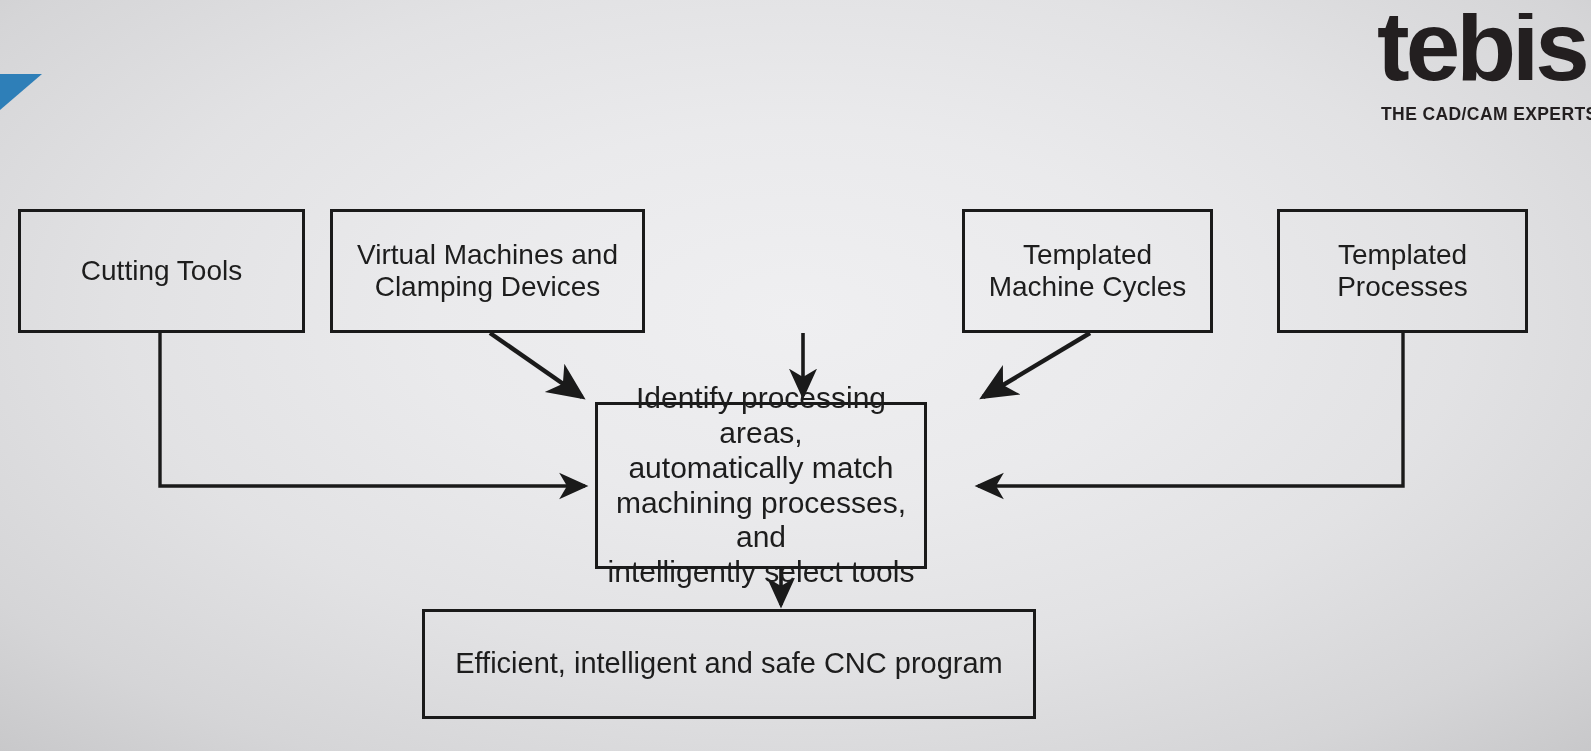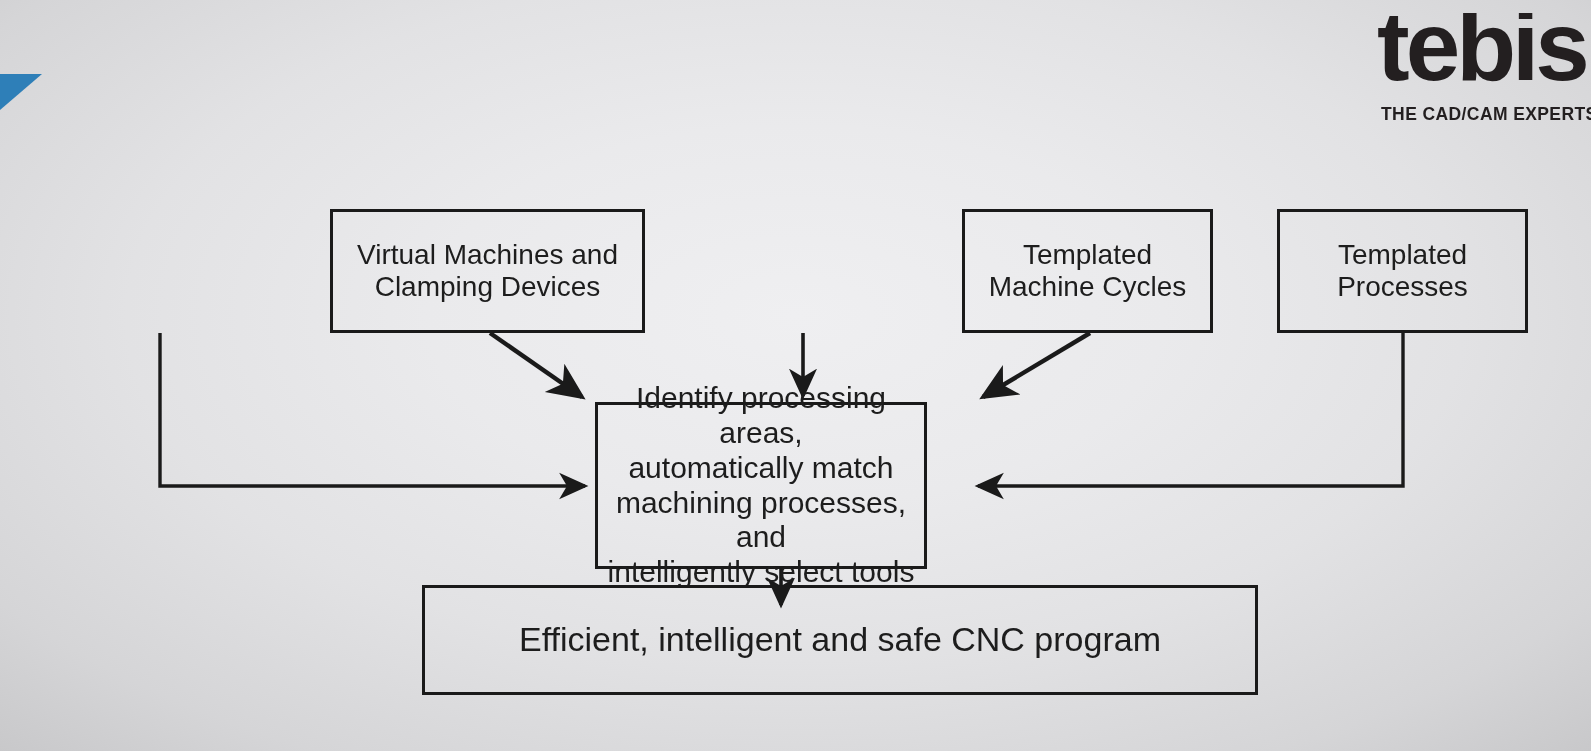--- a/index.html
+++ b/index.html
@@ -105,21 +105,21 @@
   .node-label {
     line-height: 1.16;
     padding: 0 8px;
   }
   #node-cutting-tools      { left: 18px;   top: 209px; width: 287px; height: 124px; font-size: 28px; }
   #node-virtual-machines   { left: 330px;  top: 209px; width: 315px; height: 124px; font-size: 28px; }
   #node-features           { left: 671px;  top: 209px; width: 263px; height: 124px; font-size: 28px; }
   #node-machine-cycles     { left: 962px;  top: 209px; width: 251px; height: 124px; font-size: 28px; }
   #node-templated-proc     { left: 1277px; top: 209px; width: 251px; height: 124px; font-size: 28px; }
   #node-identify           { left: 595px;  top: 402px; width: 332px; height: 167px; font-size: 30px; }
-  #node-cnc-program        { left: 422px;  top: 585px; width: 836px; height: 110px; font-size: 34px; }
+  #node-cnc-program        { left: 422px;  top: 609px; width: 614px; height: 110px; font-size: 29px; }
 
   #connectors {
     position: absolute;
     left: 0; top: 0;
     width: 1591px;
     height: 751px;
     pointer-events: none;
   }
 </style>
 </head>
@@ -157,20 +157,23 @@
 
       <path d="M803,333 L803,396" fill="none" stroke="#1a1a1a" stroke-width="3.6" marker-end="url(#arrowhead)"></path>
 
       <path d="M1090,333 L983,397" fill="none" stroke="#1a1a1a" stroke-width="4.4" marker-end="url(#arrowhead)"></path>
 
       <path d="M1403,333 L1403,486 L978,486" fill="none" stroke="#1a1a1a" stroke-width="3.4" marker-end="url(#arrowhead)"></path>
 
       <path d="M781,569 L781,605" fill="none" stroke="#1a1a1a" stroke-width="3.6" marker-end="url(#arrowhead)"></path>
     </svg>
 
+    <div class="node" id="node-cutting-tools">
+      <span class="node-label" style="white-space: pre-line;">Cutting Tools</span>
+    </div>
 
     <div class="node" id="node-virtual-machines">
       <span class="node-label" style="white-space: pre-line;">Virtual Machines and
 Clamping Devices</span>
     </div>
 
 
     <div class="node" id="node-machine-cycles">
       <span class="node-label" style="white-space: pre-line;">Templated
 Machine Cycles</span>

